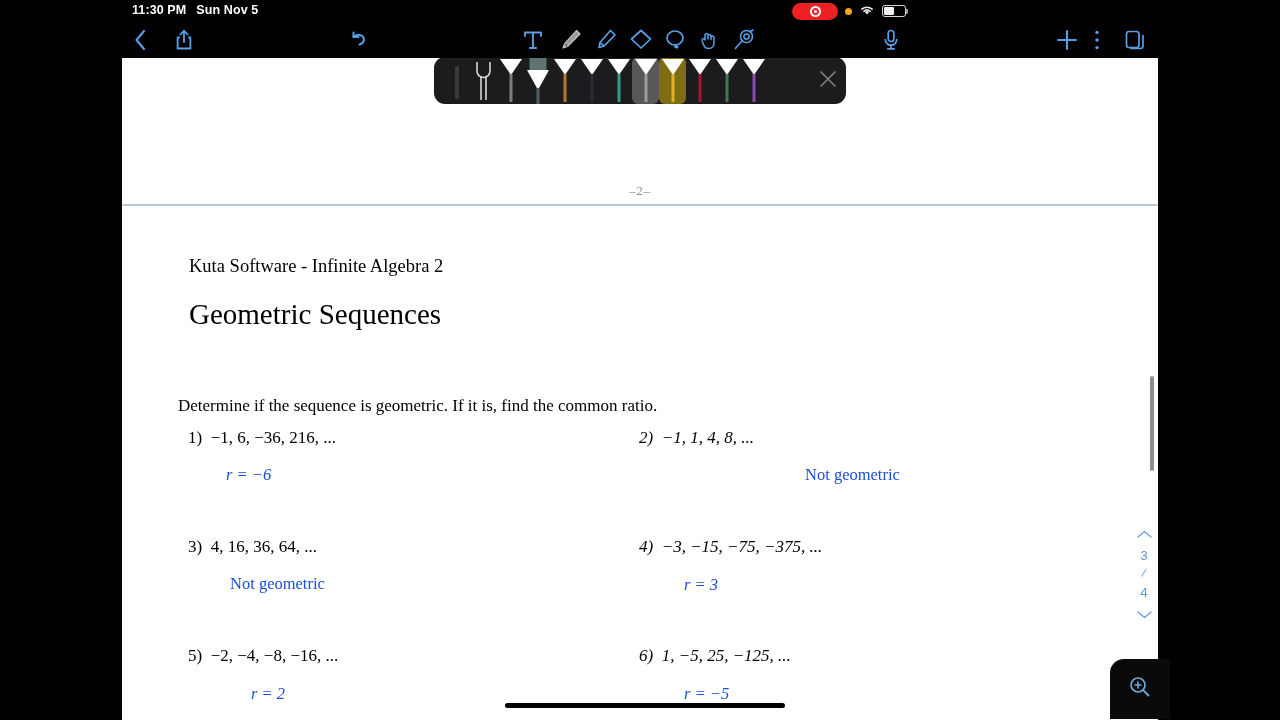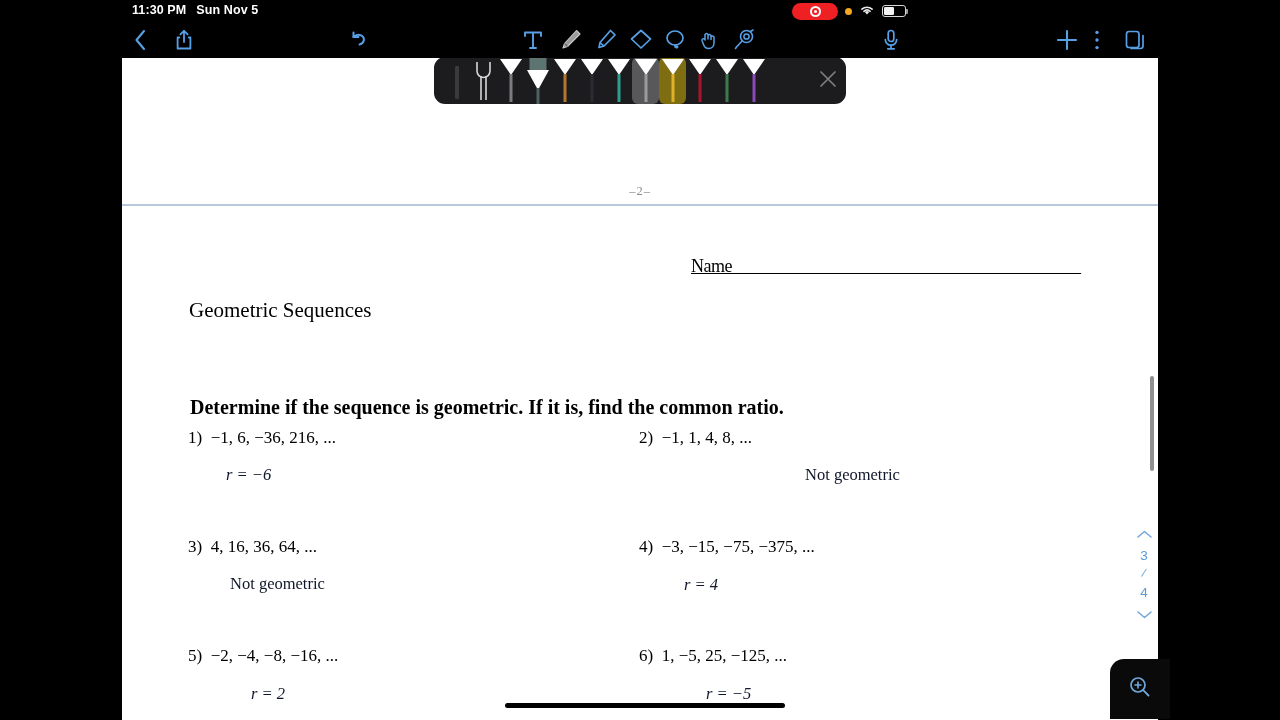--- a/index.html
+++ b/index.html
@@ -108,44 +108,44 @@
     position: absolute; left: 0; top: 148px; width: 1036px;
     font-family: "Liberation Serif", serif; color: #000;
   }
   .doc-head {
     position: relative; height: 84px; padding-top: 48px;
   }
   .kuta {
     position: absolute; left: 67px; top: 50px; font-size: 18.5px;
   }
   .wtitle {
-    position: absolute; left: 67px; top: 92px; font-size: 21px;
+    position: absolute; left: 67px; top: 92px; font-size: 29px;
   }
   .name-line {
     position: absolute; left: 569px; top: 50px; font-size: 18px;
     white-space: nowrap;
   }
   .dp-line {
     position: absolute; left: 669px; top: 97px; font-size: 18px;
     white-space: nowrap;
   }
   .u { text-decoration: underline; letter-spacing: -0.5px; }
   .instr {
-    position: absolute; left: 68px; top: 190px; font-size: 20px;
-    font-weight: bold; white-space: nowrap;
+    position: absolute; left: 56px; top: 190px; font-size: 17px;
+    font-weight: normal; white-space: nowrap;
   }
   .probs { position: absolute; left: 0; top: 222px; width: 1036px; }
   .prow { position: relative; height: 109px; }
   .p {
     position: absolute; font-size: 17px; white-space: nowrap;
   }
   .p.left  { left: 66px; }
-  .p.right { left: 517px; }
+  .p.right { left: 517px; font-style: italic; }
   .ans {
-    position: absolute; font-size: 16.5px; color: #0f172a; white-space: nowrap;
+    position: absolute; font-size: 16.5px; color: #1d4ed8; white-space: nowrap;
   }
   .ans i { font-style: italic; }
   .ans.left  { left: 104px; top: 37px; }
 
   
   .pscroll {
     position: absolute; right: 4px; top: 318px; width: 4px; height: 95px;
     background: #8e8e93; border-radius: 2px; z-index: 14;
   }
 
@@ -292,24 +292,22 @@
     </div>
   </div>
 
   <div class="paper">
     <div class="page-gap"></div>
     <div class="page-num">–2–</div>
     <div class="page-sep"></div>
 
     <div class="doc">
       <div class="doc-head">
+        <div class="kuta">Kuta Software - Infinite Algebra 2</div>
         <div class="wtitle">Geometric Sequences</div>
-        <div class="name-line">
-          <span class="u">Name_________________________________________</span>
-        </div>
       </div>
 
       <div class="instr">Determine if the sequence is geometric.  If it is, find the common ratio.</div>
 
       <div class="probs">
         <div class="prow">
           <div class="p left">
             <span>1)</span>&nbsp;
             <span>−1,  6,  −36,  216, ...</span>
           </div>
@@ -331,37 +329,37 @@
             <span>4,  16,  36,  64, ...</span>
           </div>
           <div class="ans" style="left:108px; top:37px;">
             <span>Not geometric</span>
           </div>
           <div class="p right">
             <span>4)</span>&nbsp;
             <span>−3,  −15,  −75,  −375, ...</span>
           </div>
           <div class="ans" style="left:562px; top:38px;">
-            <i>r = 4</i>
+            <i>r = 3</i>
           </div>
         </div>
 
         <div class="prow">
           <div class="p left">
             <span>5)</span>&nbsp;
             <span>−2,  −4,  −8,  −16, ...</span>
           </div>
           <div class="ans" style="left:104px; top:38px;margin-left:25px;">
             <i>r = 2</i>
           </div>
           <div class="p right">
             <span>6)</span>&nbsp;
             <span>1,  −5,  25,  −125, ...</span>
           </div>
-          <div class="ans" style="left:584px; top:38px;">
+          <div class="ans" style="left:562px; top:38px;">
             <i>r = −5</i>
           </div>
         </div>
       </div>
 
     </div>
 
     <div class="pscroll"></div>
   </div>
 

